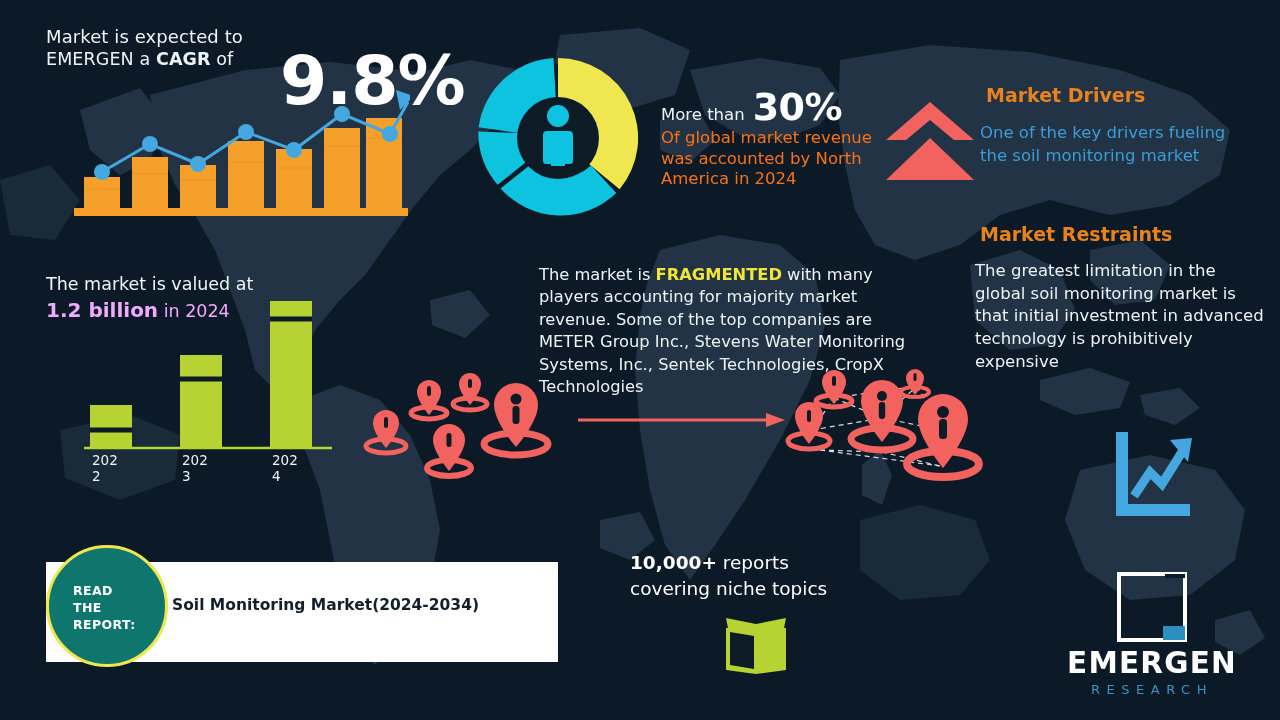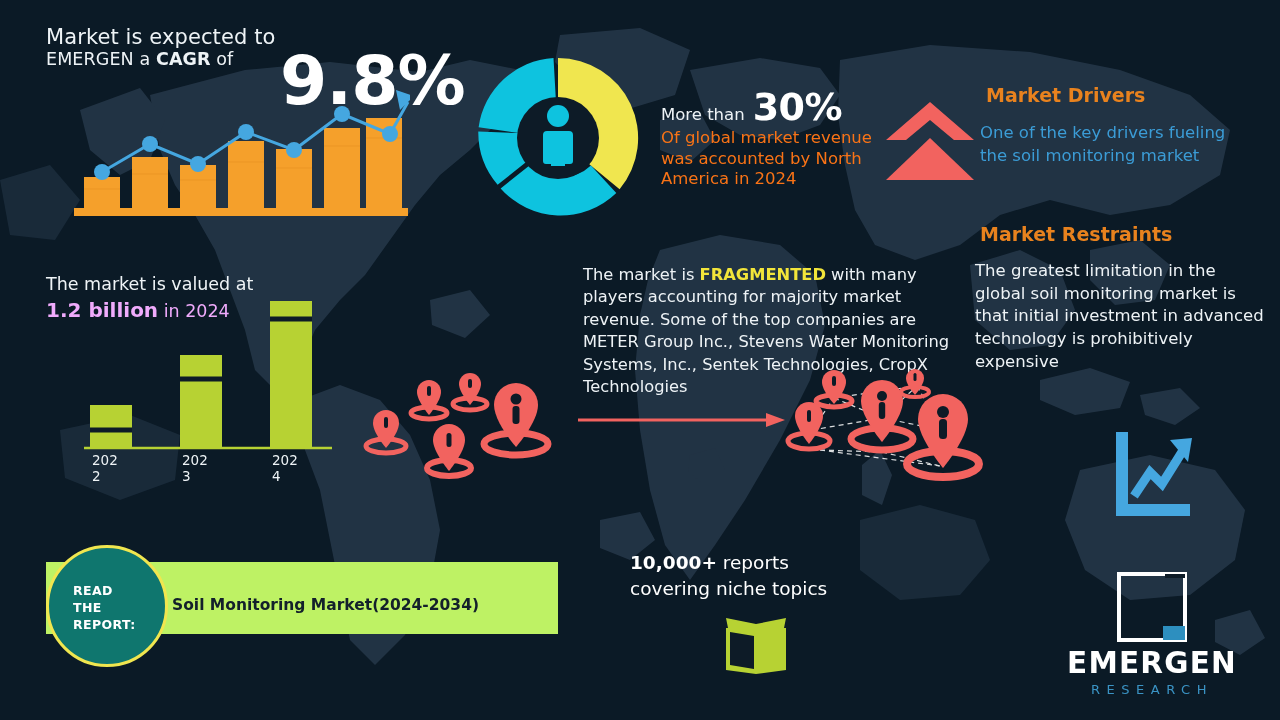--- a/index.html
+++ b/index.html
@@ -11,21 +11,21 @@
   }
   #stage { position:absolute; inset:0; }
 
   .worldmap { position:absolute; inset:0; z-index:0; }
 
   
   .lay { position:absolute; z-index:2; }
 
   
   #cagr-block { left:46px; top:26px; width:420px; }
-  .cagr-line1 { color:#eef3f6; font-size:21px; line-height:22px; letter-spacing:.1px; }
+  .cagr-line1 { color:#eef3f6; font-size:18px; line-height:22px; letter-spacing:.1px; }
   .cagr-line2 { color:#eef3f6; font-size:17.5px; line-height:22px; letter-spacing:.1px; }
   .cagr-line2 b { font-weight:bold; }
   #cagr-big {
     position:absolute; left:234px; top:24px;
     color:#ffffff; font-size:68px; font-weight:bold; line-height:62px;
     letter-spacing:-1px;
   }
 
   
   #barchart-orange { left:70px; top:88px; width:340px; height:132px; }
@@ -44,41 +44,41 @@
   #drivers-head { left:986px; top:84px; color:#e8821e; font-size:19px; font-weight:bold; }
   #drivers-body { left:980px; top:121px; width:268px; color:#3b9cd6;
                   font-size:16.5px; line-height:23px; }
   #chevrons { left:884px; top:100px; width:92px; height:82px; }
   #restraints-head { left:980px; top:223px; color:#e8821e; font-size:19px; font-weight:bold; }
   #restraints-body { left:975px; top:260px; width:290px; color:#eef3f6;
                      font-size:16.5px; line-height:22.7px; }
 
   
   #frag-block { left:539px; top:264px; width:392px; color:#eef3f6;
-                font-size:16.3px; line-height:22.4px;margin-left:44px; }
+                font-size:16.3px; line-height:22.4px; }
   #frag-block .hl { color:#f2e53a; font-weight:bold; }
 
   
   #val-head { left:46px; top:273px; color:#eef3f6; font-size:17.5px; line-height:23px; }
   #val-sub { left:46px; top:299px; color:#f0abfc; font-size:17.5px; line-height:23px; }
   #val-sub .big { font-size:20px; font-weight:bold; }
   #barchart-green { left:70px; top:295px; width:265px; height:160px; }
   #year-labels { left:70px; top:452px; width:280px; height:40px; }
   .ylab { position:absolute; color:#eef3f6; font-size:13.5px; line-height:16px; width:40px; }
 
   
   #pins-left { left:358px; top:372px; width:200px; height:115px; }
   #pins-right { left:782px; top:368px; width:205px; height:120px; }
   #flow-arrow { left:578px; top:412px; width:208px; height:16px; }
 
   
   #chart-icon { left:1112px; top:430px; width:82px; height:90px; }
 
   
-  #banner { left:46px; top:562px; width:512px; height:72px; background:#bef264;text-align:right; }
+  #banner { left:46px; top:562px; width:512px; height:100px; background:#ffffff;text-align:right; }
   #banner-text { position:absolute; left:126px; top:34px; color:#13202b;
                  font-size:15.5px; font-weight:bold; }
   #read-circle {
     left:46px; top:545px; width:122px; height:122px;
     border:3px solid #f0e64f; border-radius:50%; background:#0f766e;
   }
   #read-text { position:absolute; left:24px; top:34px; color:#ffffff;
                font-size:12.5px; font-weight:bold; line-height:17px; letter-spacing:.4px; }
 
   

